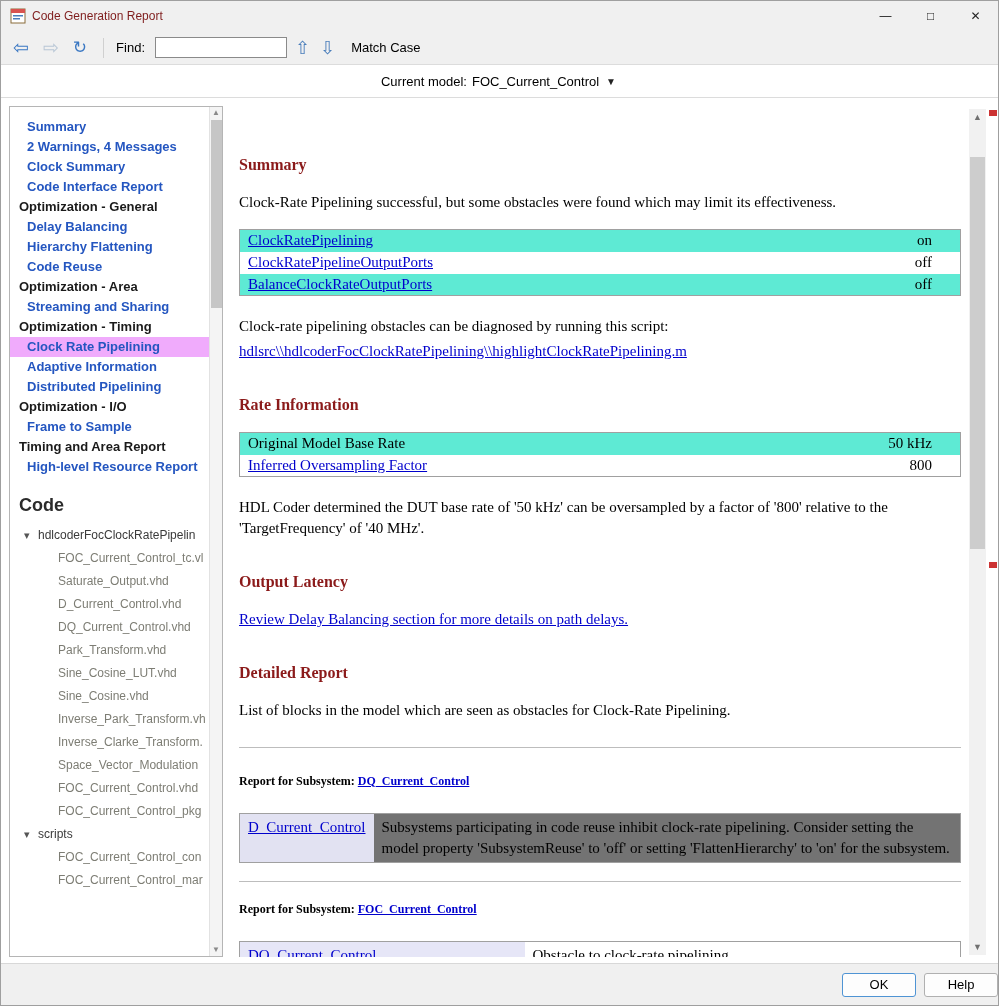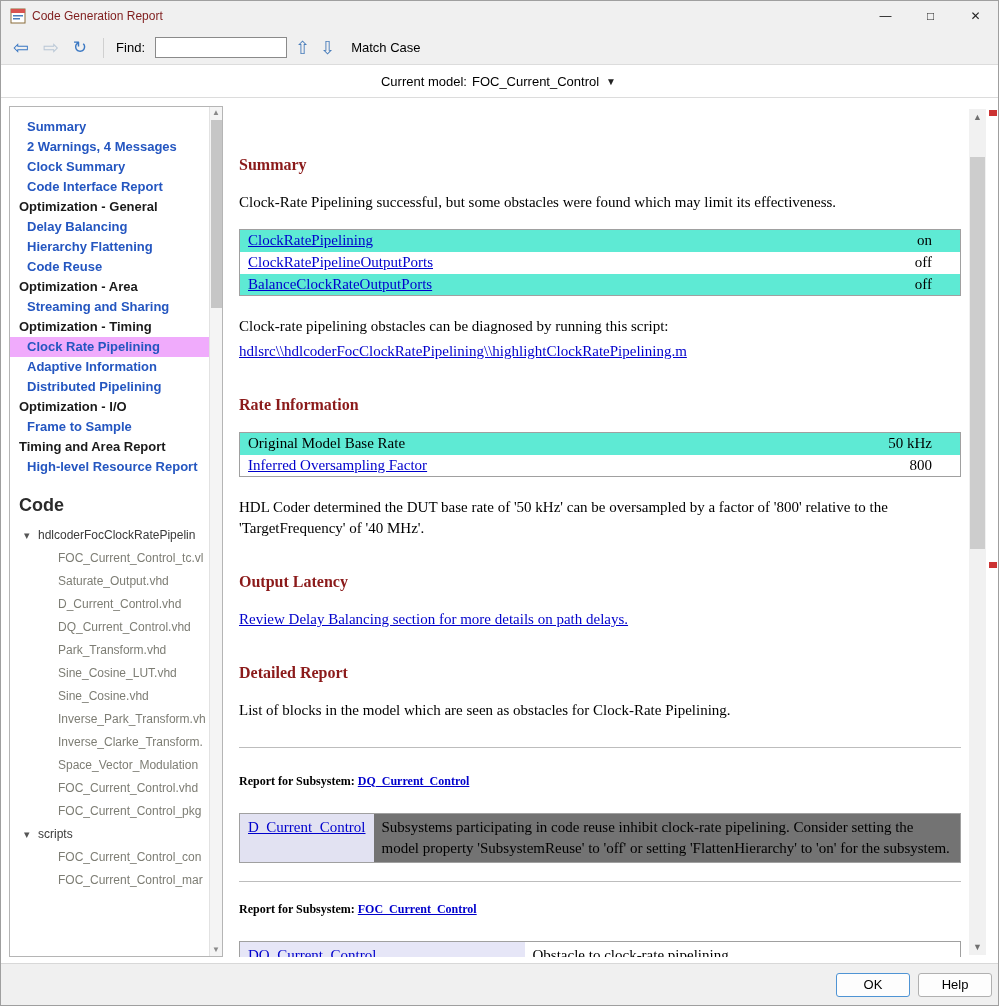--- a/index.html
+++ b/index.html
@@ -79,21 +79,21 @@
   .vscroll { position:absolute; right:12px; top:3px; bottom:2px; width:17px; background:#f1f1f1; }
   .vs-arrow { position:absolute; left:0; width:17px; height:16px; color:#707070; font-size:9px; text-align:center; line-height:16px; }
   .vs-arrow.up { top:0; }
   .vs-arrow.down { bottom:0; }
   .vs-thumb { position:absolute; left:1px; width:15px; top:48px; height:392px; background:#cdcdcd; }
   .red-marker { position:absolute; right:1px; width:8px; height:6px; background:#cc3333; }
   .red-marker.m1 { top:4px; }
   .red-marker.m2 { top:456px; }
 
   
-  .footer { height:42px; flex:0 0 auto; background:#f0f0f0; border-top:1px solid #d8d8d8; display:flex; align-items:center; justify-content:flex-end; gap:8px; padding-right:6px; }
+  .footer { height:42px; flex:0 0 auto; background:#f0f0f0; border-top:1px solid #d8d8d8; display:flex; align-items:center; justify-content:flex-end; gap:8px; }
   .btn { width:74px; height:24px; background:#fdfdfd; border:1px solid #b0b0b0; border-radius:3px; font-size:13px; font-family:"Liberation Sans",sans-serif; color:#000; }
   .btn.ok { border-color:#4f94d4; }
 </style>
 </head>
 <body>
 
 <div class="window">
 
   <div class="titlebar">
     <svg class="app-icon" viewBox="0 0 16 16">

